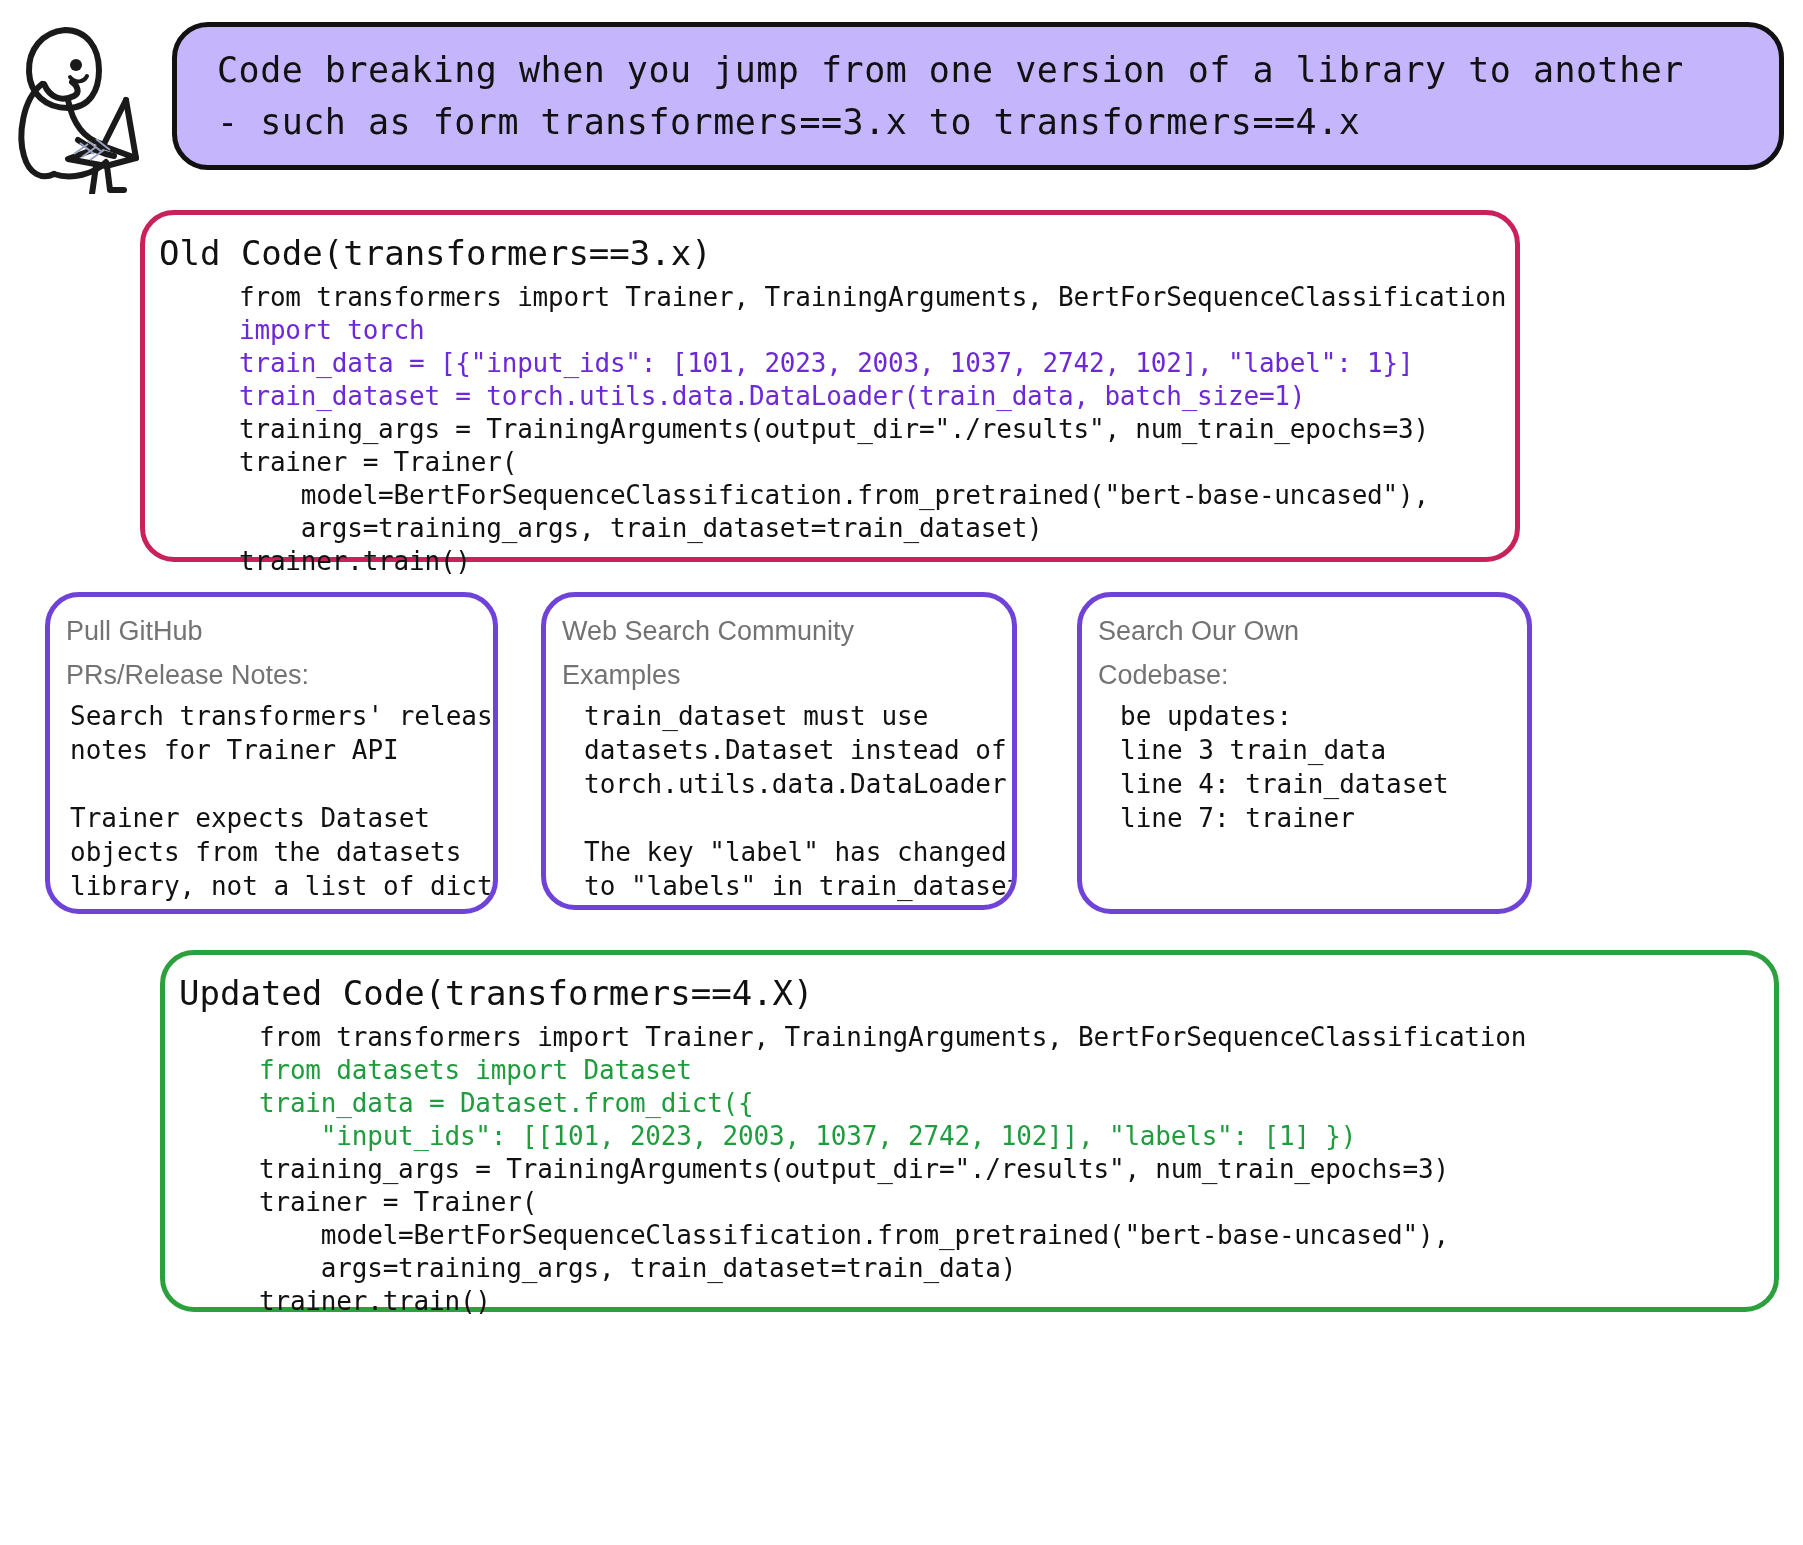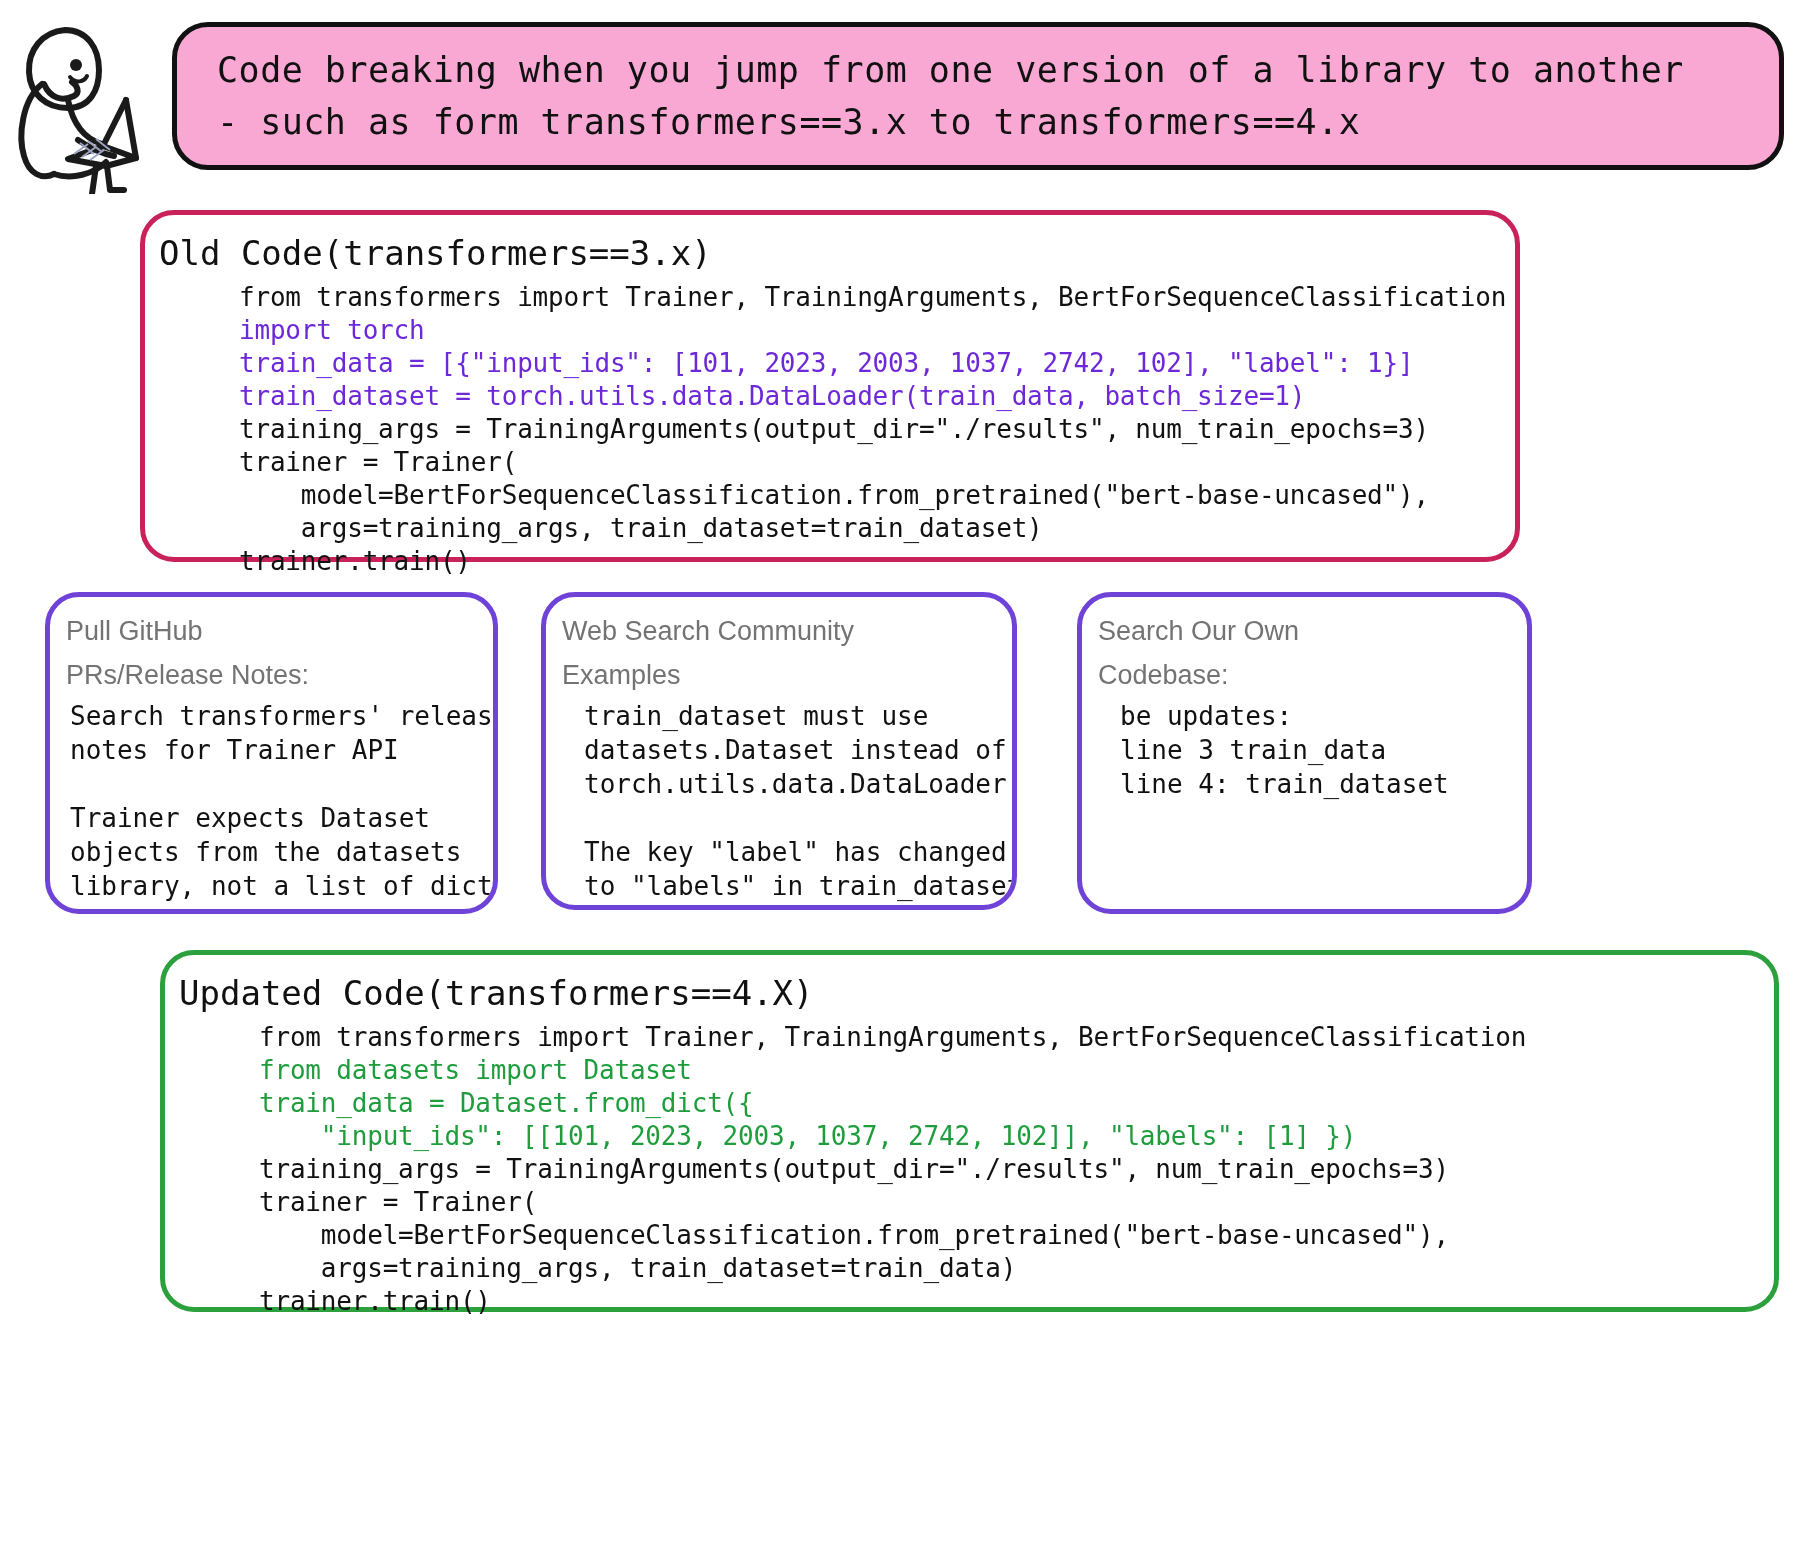--- a/index.html
+++ b/index.html
@@ -33,21 +33,21 @@
   
   .prompt-box {
     position: absolute;
     left: 172px;
     top: 22px;
     width: 1612px;
     height: 148px;
     box-sizing: border-box;
     border: 5px solid #111111;
     border-radius: 36px;
-    background: #f9a8d4;
+    background: #c4b5fd;
     display: flex;
     flex-direction: column;
     justify-content: center;
     padding: 0 40px;
   }
   .prompt-line {
     font-family: "DejaVu Sans Mono", monospace;
     font-size: 35px;
     line-height: 52px;
     color: #111111;
@@ -218,20 +218,21 @@
     </div>
   </div>
 
   <div class="note-box b3">
     <div class="note-title">Search Our Own</div>
     <div class="note-title">Codebase:</div>
     <div class="note-body">
       <div class="note-line">be updates:</div>
       <div class="note-line">line 3 train_data</div>
       <div class="note-line">line 4: train_dataset</div>
+      <div class="note-line">line 7: trainer</div>
     </div>
   </div>
 
   <div class="code-card updated">
     <div class="card-title">Updated Code(transformers==4.X)</div>
     <div class="code-lines">
       <div class="code-line">from transformers import Trainer, TrainingArguments, BertForSequenceClassification</div>
       <div class="code-line green">from datasets import Dataset</div>
       <div class="code-line green">train_data = Dataset.from_dict({</div>
       <div class="code-line green">    "input_ids": [[101, 2023, 2003, 1037, 2742, 102]], "labels": [1] })</div>

